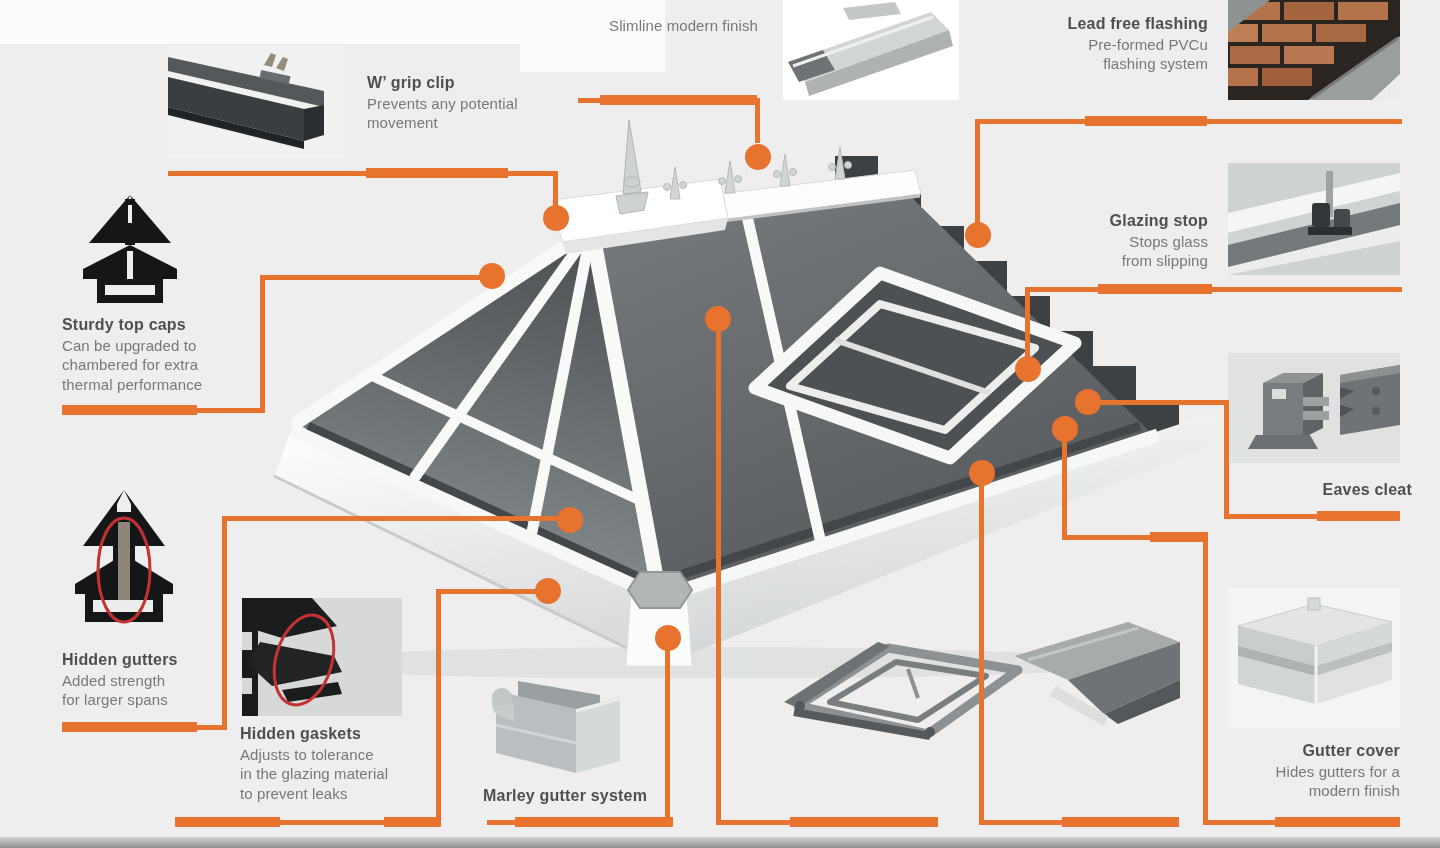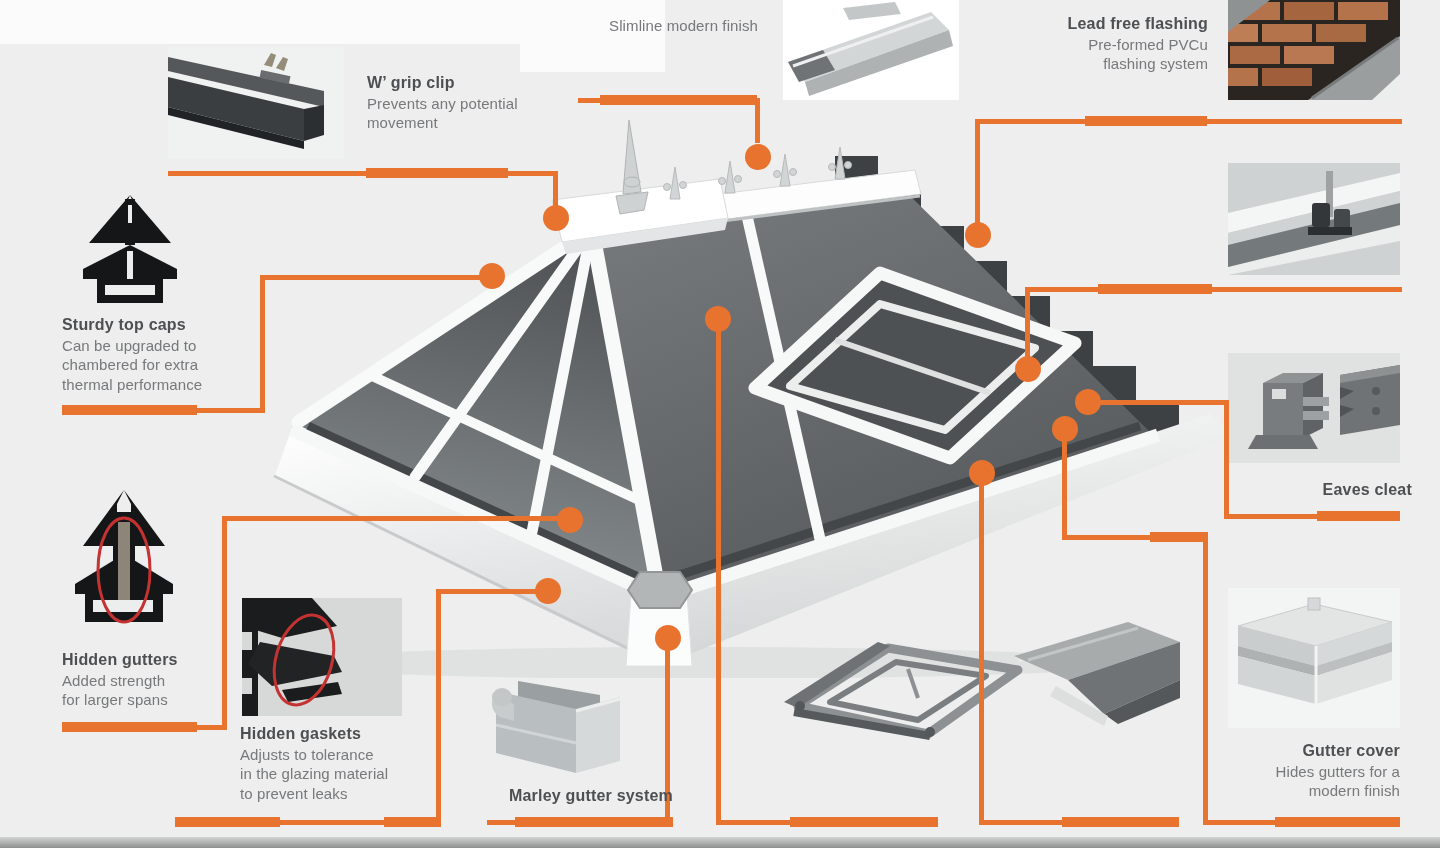--- a/index.html
+++ b/index.html
@@ -18,21 +18,21 @@
   .callout{position:absolute;}
   .callout .t{
     font-size:16px;font-weight:bold;color:var(--heading);
     line-height:1.2;white-space:pre-line;letter-spacing:.2px;
   }
   .callout .d{
     font-size:15px;color:var(--body);line-height:1.28;
     white-space:pre-line;margin-top:2px;letter-spacing:.1px;
   }
   .ra{text-align:right;}
-  .ca{text-align:right;}
+  .ca{text-align:left;}
   .cl{position:absolute;background:var(--accent);}
   .dot{position:absolute;width:26px;height:26px;border-radius:50%;background:var(--accent);}
   .photo{position:absolute;}
   .photo svg{display:block;}
   .bottombar{
     position:absolute;left:0;top:837px;width:1440px;height:11px;
     background:linear-gradient(#d2d4d3,#8e908f);
   }
   #lantern{position:absolute;left:180px;top:118px;}
 </style>
@@ -376,20 +376,25 @@
   <div class="callout ra" style="right:682px;top:14px">
     <div class="d">Slimline modern finish</div>
   </div>
 
   <div class="callout ra" style="right:232px;top:14px">
     <div class="t">Lead free flashing</div>
     <div class="d">Pre-formed PVCu
 flashing system</div>
   </div>
 
+  <div class="callout ra" style="right:232px;top:211px">
+    <div class="t">Glazing stop</div>
+    <div class="d">Stops glass
+from slipping</div>
+  </div>
 
   <div class="callout" style="left:62px;top:315px">
     <div class="t">Sturdy top caps</div>
     <div class="d">Can be upgraded to
 chambered for extra
 thermal performance</div>
   </div>
 
   <div class="callout ra" style="right:28px;top:480px">
     <div class="t">Eaves cleat</div>

